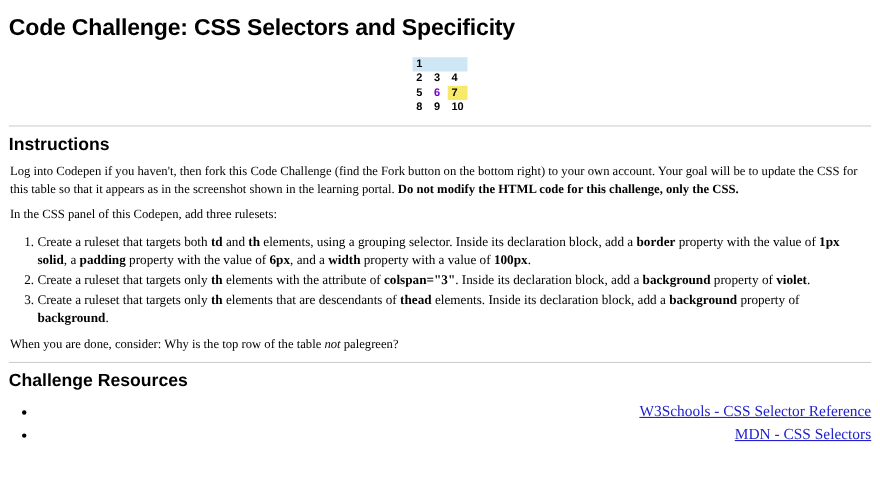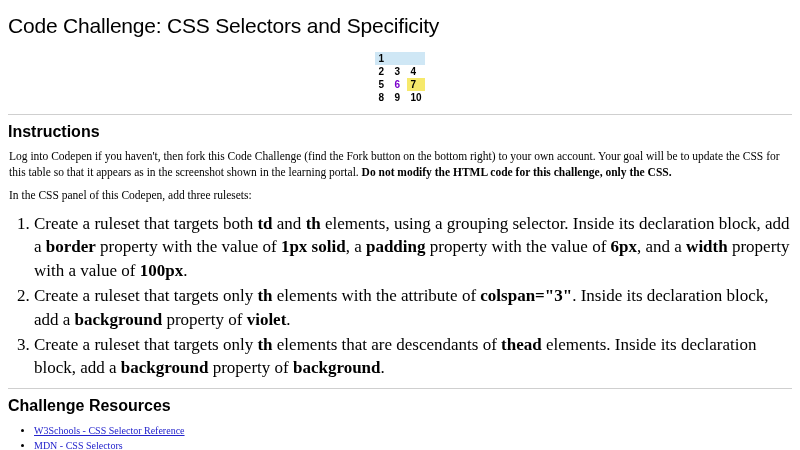--- a/index.html
+++ b/index.html
@@ -16,21 +16,21 @@
     overflow: hidden;
   }
   .page {
     padding: 6px 8px 0 8px;
     box-sizing: border-box;
     width: 800px;
   }
   h1.page-title {
     font-family: "Liberation Sans", sans-serif;
     font-size: 21px;
-    font-weight: normal;
+    font-weight: bold;
     margin: 8px 0 14px 0;
     letter-spacing: -0.2px;
   }
   h2.section-title {
     font-family: "Liberation Sans", sans-serif;
     font-size: 16px;
     font-weight: bold;
     margin: 8px 0 8px 0;
   }
   hr.rule {
@@ -61,29 +61,30 @@
   .c-violet-text { color: #7a00cc; }
   .c-yellow { background: #f6e96b; }
   p.body {
     margin: 8px 0 8px 1px;
     line-height: 1.35;
     font-size: 11.5px;
   }
   ol.steps {
     margin: 4px 0 8px 0;
     padding-left: 26px;
-    font-size: 17px;
+    font-size: 12px;
     line-height: 1.4;
   }
   ol.steps li { margin: 0 0 1px 0; }
   ul.resources {
     margin: 4px 0 0 0;
     padding-left: 26px;
-    font-size: 10px;
+    font-size: 14px;
     line-height: 1.5;
+    text-align: right;
   }
   a.reslink {
     color: #2222cc;
     text-decoration: underline;
   }
   b { font-weight: bold; }
   i { font-style: italic; }
 </style>
 </head>
 <body>
@@ -127,20 +128,21 @@
 
   <p class="body">In the CSS panel of this Codepen, add three rulesets:</p>
 
   <ol class="steps">
     <li><span>Create a ruleset that targets both </span><b>td</b><span> and </span><b>th</b><span> elements, using a grouping selector. Inside its declaration block, add a </span><b>border</b><span> property with the value of </span><b>1px solid</b><span>, a </span><b>padding</b><span> property with the value of </span><b>6px</b><span>, and a </span><b>width</b><span> property with a value of </span><b>100px</b><span>.</span></li>
     <li><span>Create a ruleset that targets only </span><b>th</b><span> elements with the attribute of </span><b>colspan="3"</b><span>. Inside its declaration block, add a </span><b>background</b><span> property of </span><b>violet</b><span>.</span></li>
     <li><span>Create a ruleset that targets only </span><b>th</b><span> elements that are descendants of </span><b>thead</b><span> elements. Inside its declaration block, add a </span><b>background</b><span> property of </span><b>background</b><span>.</span></li>
   </ol>
 
 
+  <p class="body"><span>When you are done, consider: Why is the top row of the table </span><i>not</i><span> palegreen?</span></p>
 
   <hr class="rule">
 
   <h2 class="section-title">Challenge Resources</h2>
 
   <ul class="resources">
     <li><a class="reslink" href="#">W3Schools - CSS Selector Reference</a></li>
     <li><a class="reslink" href="#">MDN - CSS Selectors</a></li>
   </ul>
 

